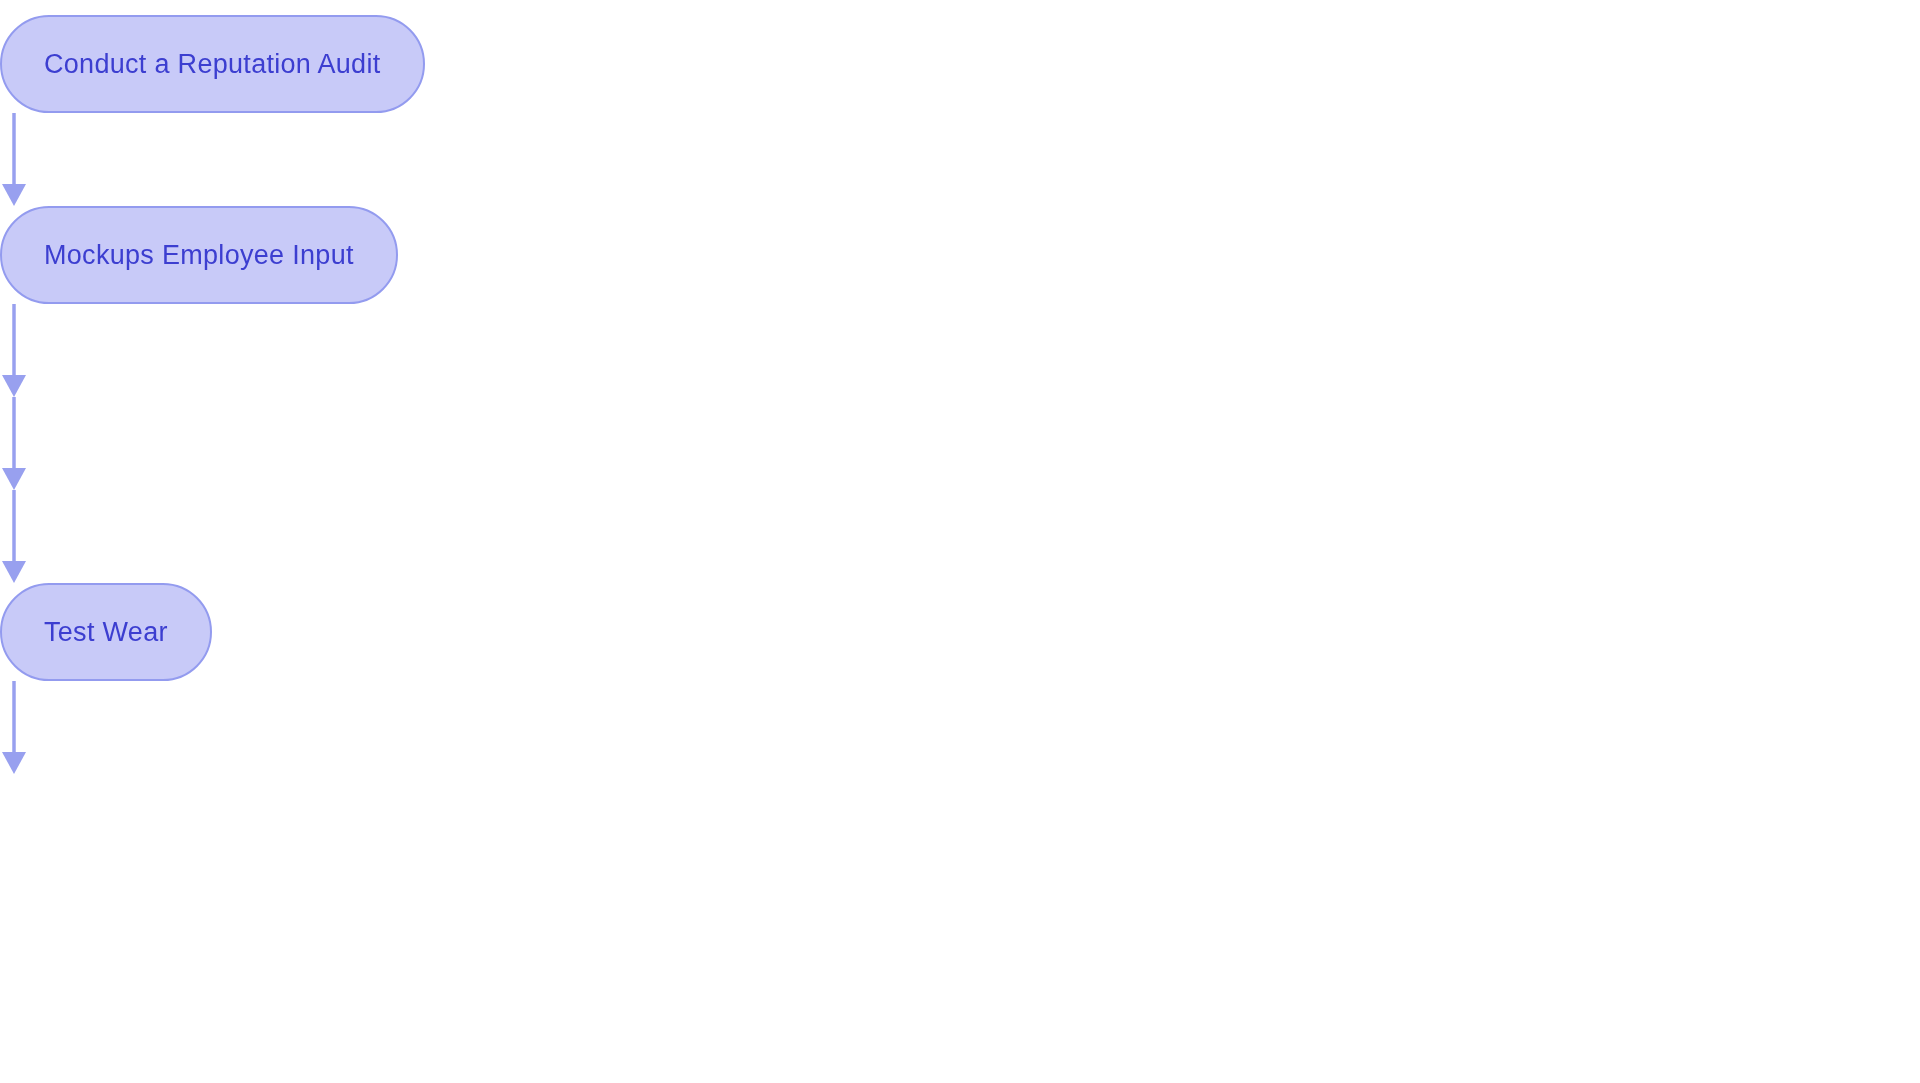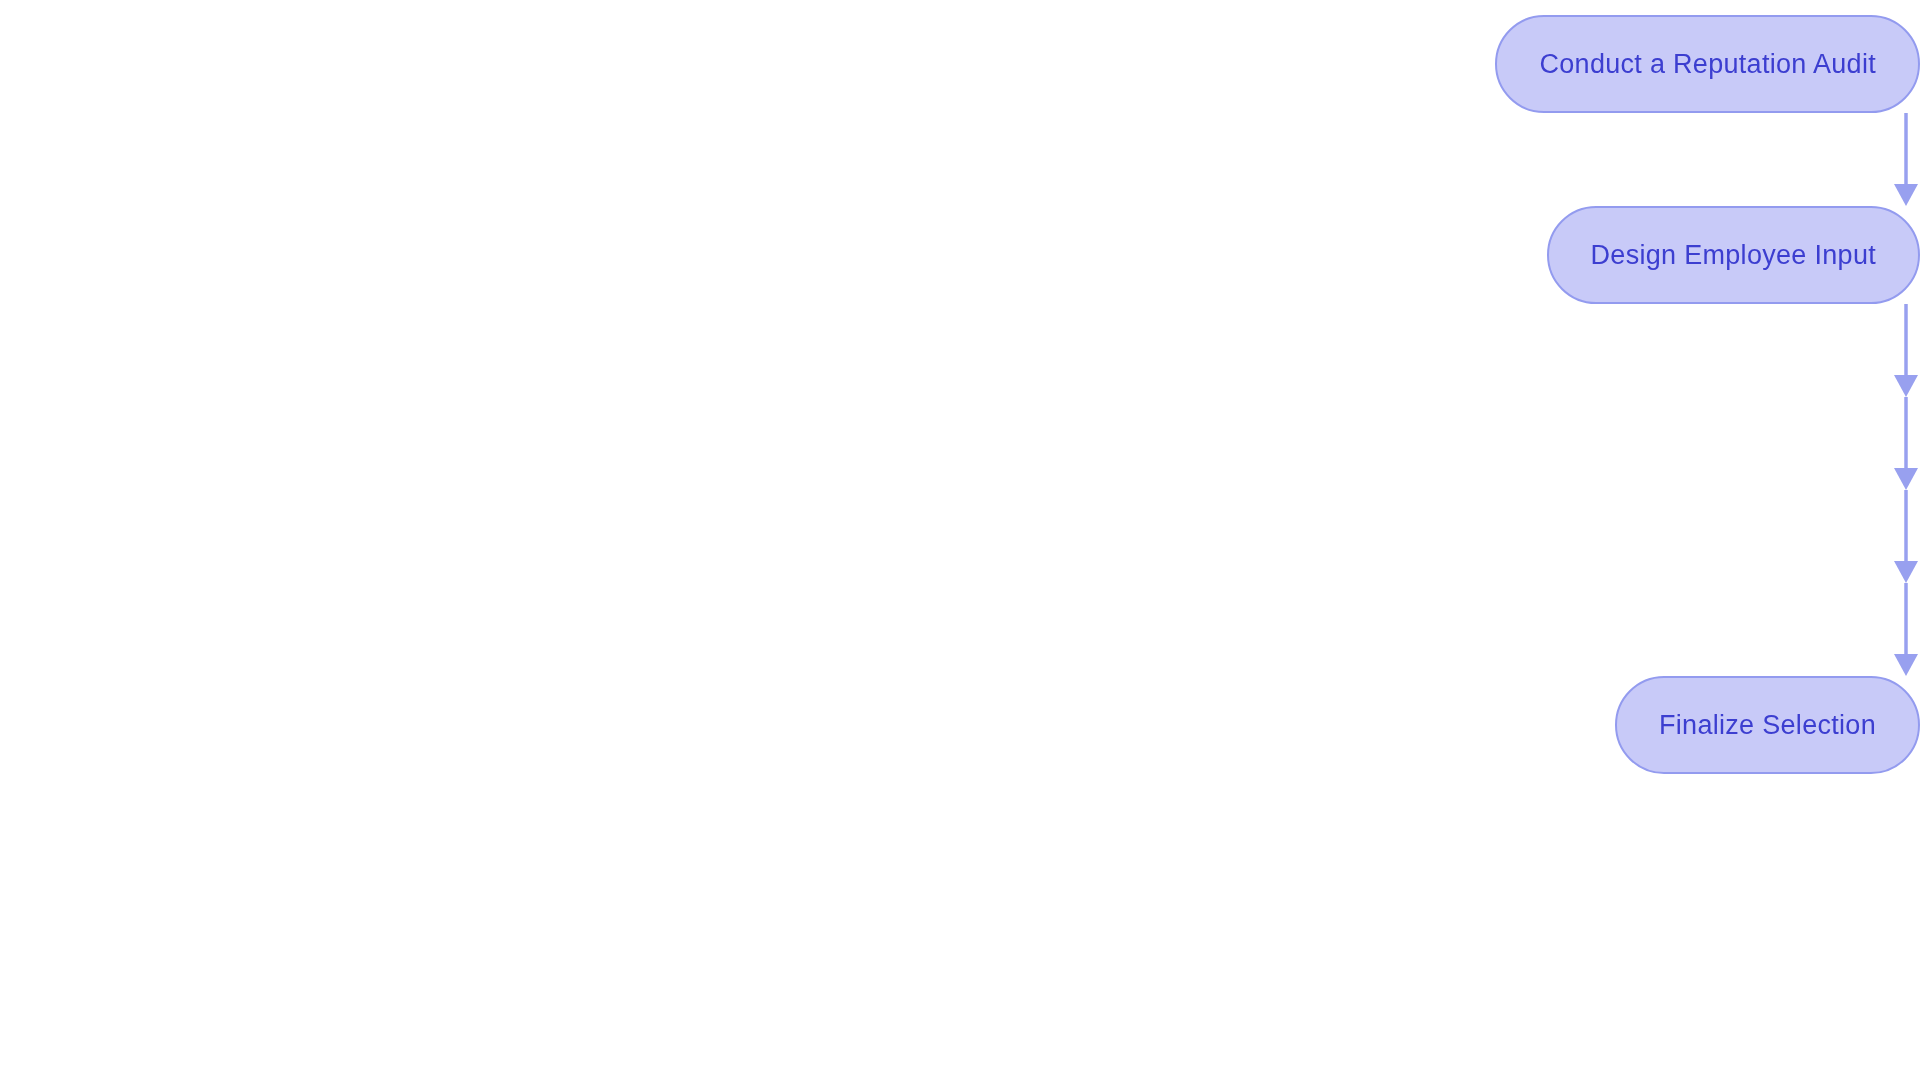--- a/index.html
+++ b/index.html
@@ -18,21 +18,21 @@
   .canvas {
     position: relative;
     width: 1920px;
     height: 1083px;
     overflow: hidden;
     background: var(--bg);
   }
   .flow {
     display: flex;
     flex-direction: column;
-    align-items: flex-end;
+    align-items: flex-start;
     padding-top: 15px;
   }
   .node {
     height: 98px;
     min-width: 190px;
     padding: 0 42px;
     border-radius: 49px;
     background: var(--node-fill);
     border: 2px solid var(--node-border);
     display: flex;
@@ -66,43 +66,43 @@
   <div class="node">
     <span class="node-label">Conduct a Reputation Audit</span>
   </div>
 
   <svg class="arrow" width="28" height="93" viewBox="0 0 28 93" aria-hidden="true">
     <line x1="14" y1="0" x2="14" y2="73"></line>
     <polygon points="2,71 26,71 14,93"></polygon>
   </svg>
 
   <div class="node">
-    <span class="node-label">Design Employee Input</span>
+    <span class="node-label">Mockups Employee Input</span>
   </div>
 
   <svg class="arrow" width="28" height="93" viewBox="0 0 28 93" aria-hidden="true">
     <line x1="14" y1="0" x2="14" y2="73"></line>
     <polygon points="2,71 26,71 14,93"></polygon>
   </svg>
 
 
   <svg class="arrow" width="28" height="93" viewBox="0 0 28 93" aria-hidden="true">
     <line x1="14" y1="0" x2="14" y2="73"></line>
     <polygon points="2,71 26,71 14,93"></polygon>
   </svg>
 
 
   <svg class="arrow" width="28" height="93" viewBox="0 0 28 93" aria-hidden="true">
     <line x1="14" y1="0" x2="14" y2="73"></line>
     <polygon points="2,71 26,71 14,93"></polygon>
   </svg>
 
+  <div class="node">
+    <span class="node-label">Test Wear</span>
+  </div>
 
   <svg class="arrow" width="28" height="93" viewBox="0 0 28 93" aria-hidden="true">
     <line x1="14" y1="0" x2="14" y2="73"></line>
     <polygon points="2,71 26,71 14,93"></polygon>
   </svg>
 
-  <div class="node">
-    <span class="node-label">Finalize Selection</span>
-  </div>
 </div>
 </div>
 
 </body></html>

